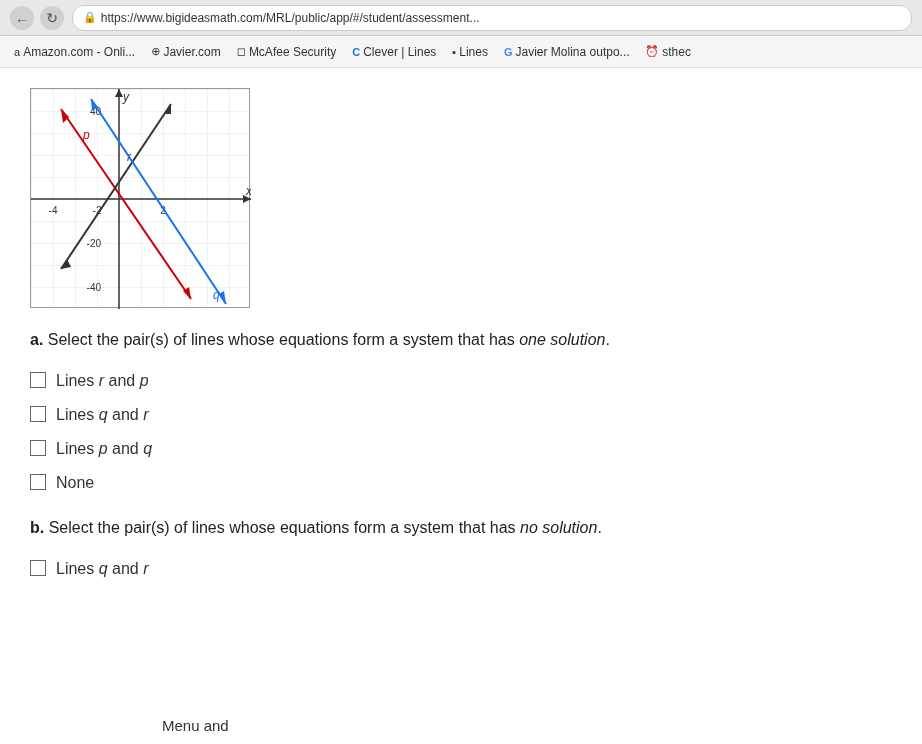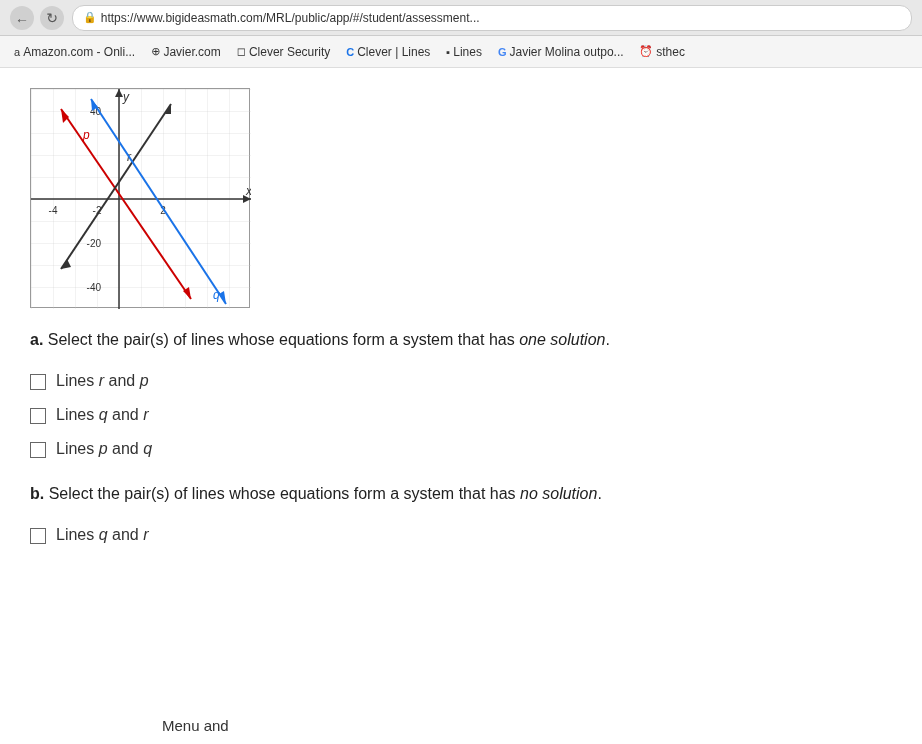--- a/index.html
+++ b/index.html
@@ -108,21 +108,21 @@
       font-weight: bold;
     }
 
     
     .options-list {
       list-style: none;
       margin-bottom: 24px;
     }
     .option-item {
       display: flex;
-      align-items: flex-end;
+      align-items: flex-start;
       gap: 10px;
       margin-bottom: 16px;
       font-size: 16px;
       color: #333;
       cursor: pointer;
     }
     .checkbox {
       width: 16px;
       height: 16px;
       border: 1.5px solid #666;
@@ -155,21 +155,21 @@
   <div class="bookmark-item">
     <span class="bookmark-icon">a</span>
     <span>Amazon.com - Onli...</span>
   </div>
   <div class="bookmark-item">
     <span class="bookmark-icon">⊕</span>
     <span>Javier.com</span>
   </div>
   <div class="bookmark-item">
     <span class="bookmark-icon">◻</span>
-    <span>Clever Security</span>
+    <span>McAfee Security</span>
   </div>
   <div class="bookmark-item">
     <span class="bookmark-icon" style="color:#1a73e8;font-weight:bold;">C</span>
     <span>Clever | Lines</span>
   </div>
   <div class="bookmark-item">
     <span class="bookmark-icon">▪</span>
     <span>Lines</span>
   </div>
   <div class="bookmark-item">
@@ -243,20 +243,24 @@
         <span>Lines <em>r</em> and <em>p</em></span>
       </li>
       <li class="option-item">
         <span class="checkbox"></span>
         <span>Lines <em>q</em> and <em>r</em></span>
       </li>
       <li class="option-item">
         <span class="checkbox"></span>
         <span>Lines <em>p</em> and <em>q</em></span>
       </li>
+      <li class="option-item">
+        <span class="checkbox"></span>
+        <span>None</span>
+      </li>
     </ul>
   </div>
 
   <div class="question-section section-b">
     <p class="question-text">
       <span class="question-label">b.</span>
       <span> Select the pair(s) of lines whose equations form a system that has <em>no solution</em>.</span>
     </p>
 
     <ul class="options-list">

